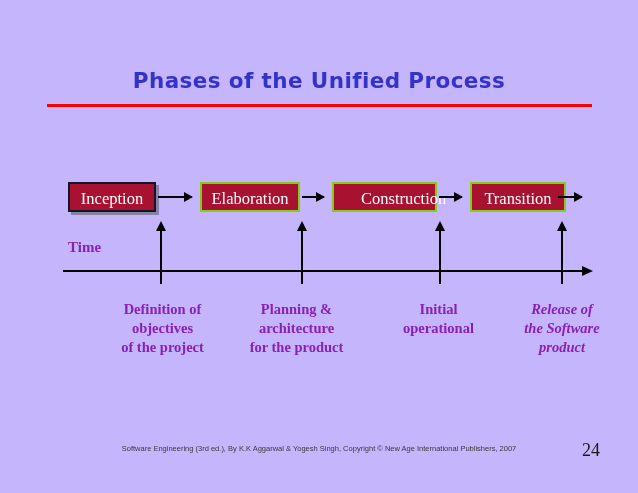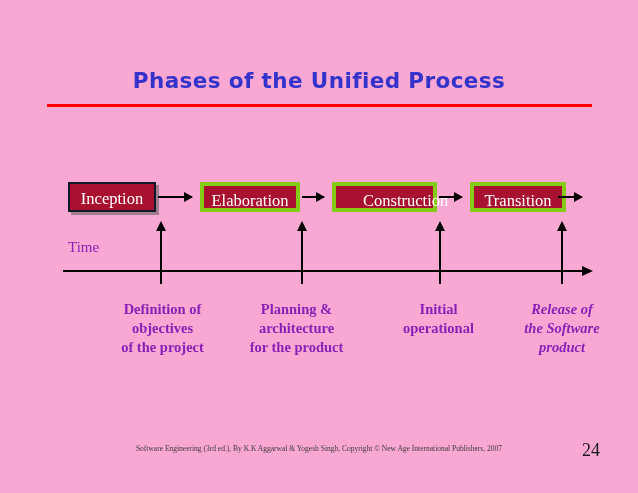--- a/index.html
+++ b/index.html
@@ -11,21 +11,21 @@
     width: 638px;
     height: 493px;
     position: relative;
     overflow: hidden;
     font-family: "Liberation Serif", serif;
   }
 
   .slide {
     position: absolute;
     inset: 0;
-    background: #f9a8d4;
+    background: #c4b5fd;
   }
 
   
   .title {
     position: absolute;
     left: 0;
     top: 68px;
     width: 638px;
     text-align: center;
     font-family: "DejaVu Sans", sans-serif;
@@ -50,21 +50,21 @@
     left: 0;
     top: 0;
     width: 638px;
     height: 493px;
   }
   .phase-box {
     position: absolute;
     top: 182px;
     height: 30px;
     background: #a81230;
-    border: 4px solid #84cc16;
+    border: 2px solid #84cc16;
     color: #ffffff;
     font-family: "Liberation Serif", serif;
     font-size: 16.5px;
     line-height: 30px;
     text-align: center;
     box-sizing: border-box;
     white-space: nowrap;
   }
   .phase-box.first {
     border: 2px solid #0f172a;
@@ -95,21 +95,21 @@
   .connector.c1 { left: 302px; width: 22px; }
   .connector.c2 { left: 439px; width: 23px; }
   .connector.c3 { left: 558px; width: 24px; }
 
   
   .time-label {
     position: absolute;
     left: 68px;
     top: 239px;
     font-family: "Liberation Serif", serif;
-    font-weight: normal;
+    font-weight: bold;
     font-size: 15px;
     color: #8a1fb5;
     white-space: nowrap;
   }
 
   
   .axis {
     position: absolute;
     left: 63px;
     top: 270px;
@@ -166,21 +166,21 @@
   .caption.k3 { left: 492px; width: 140px; font-style: italic; }
   .caption div { white-space: nowrap; }
 
   
   .footer-text {
     position: absolute;
     left: 0;
     top: 444px;
     width: 638px;
     text-align: center;
-    font-family: Liberation Serif, serif;
+    font-family: Liberation Sans, sans-serif;
     font-size: 7.5px;
     color: #3a3a3a;
     white-space: nowrap;
   }
   .page-number {
     position: absolute;
     right: 38px;
     top: 440px;
     font-family: "Liberation Serif", serif;
     font-size: 18px;

